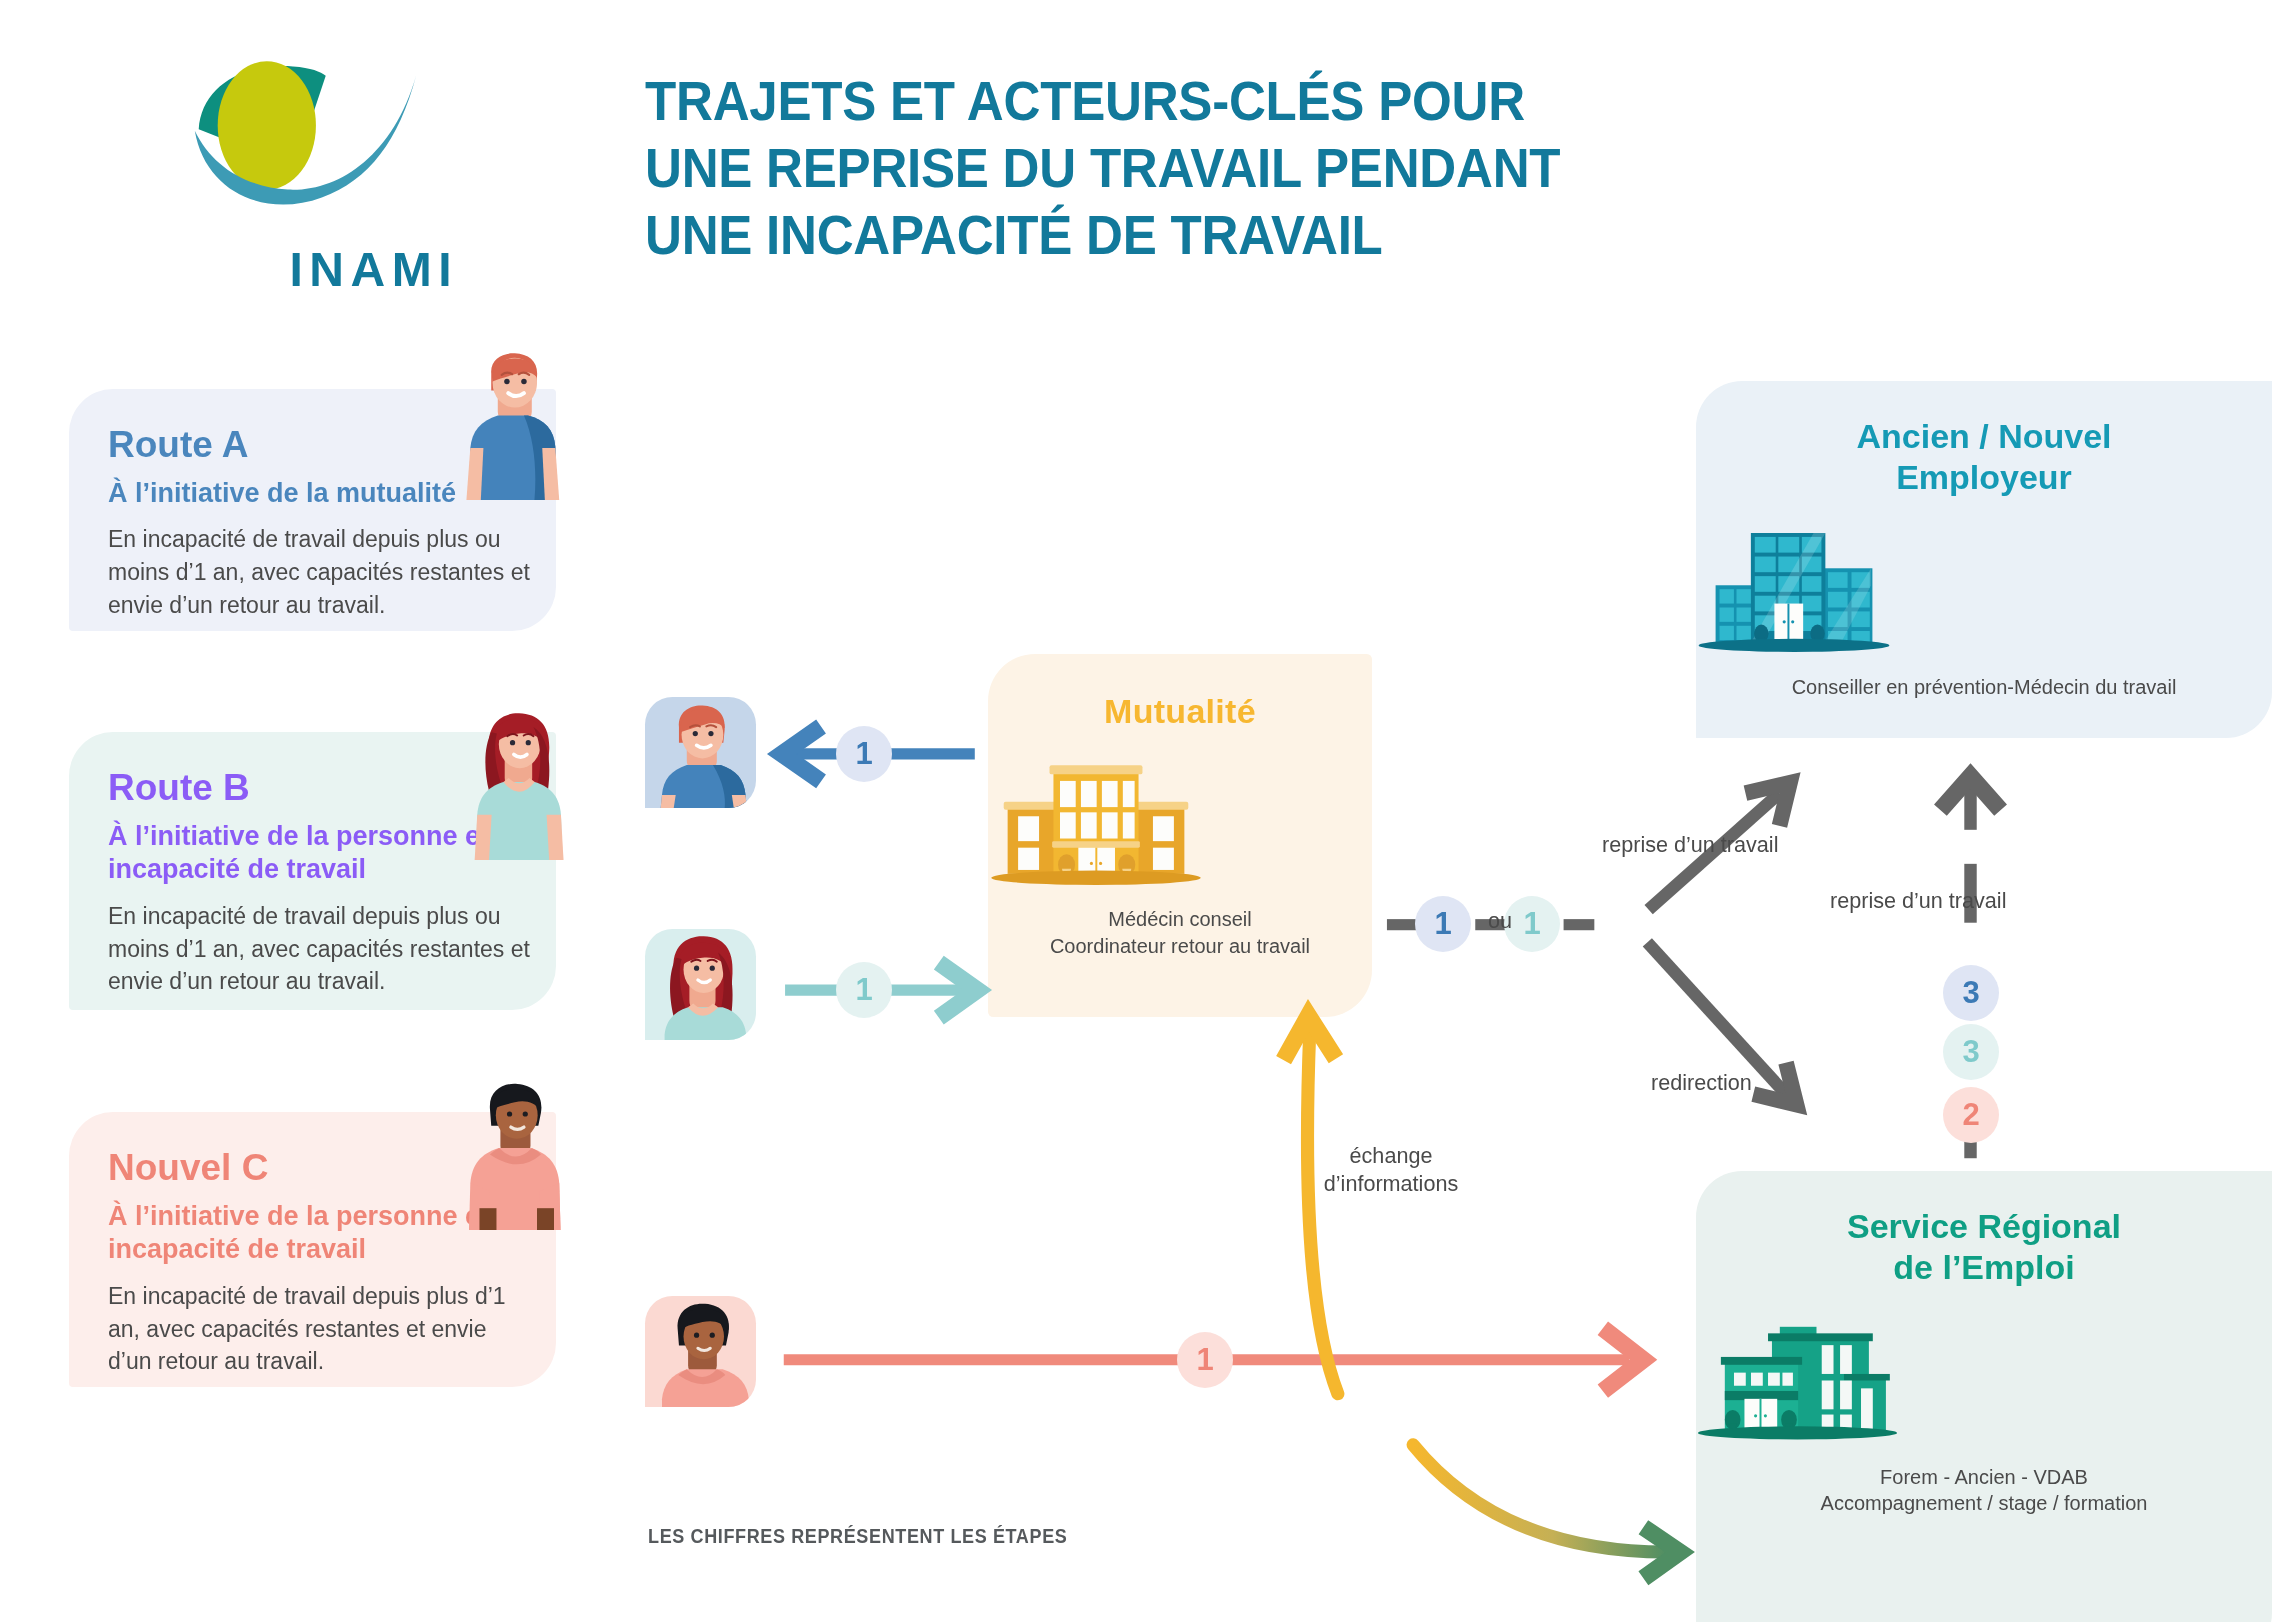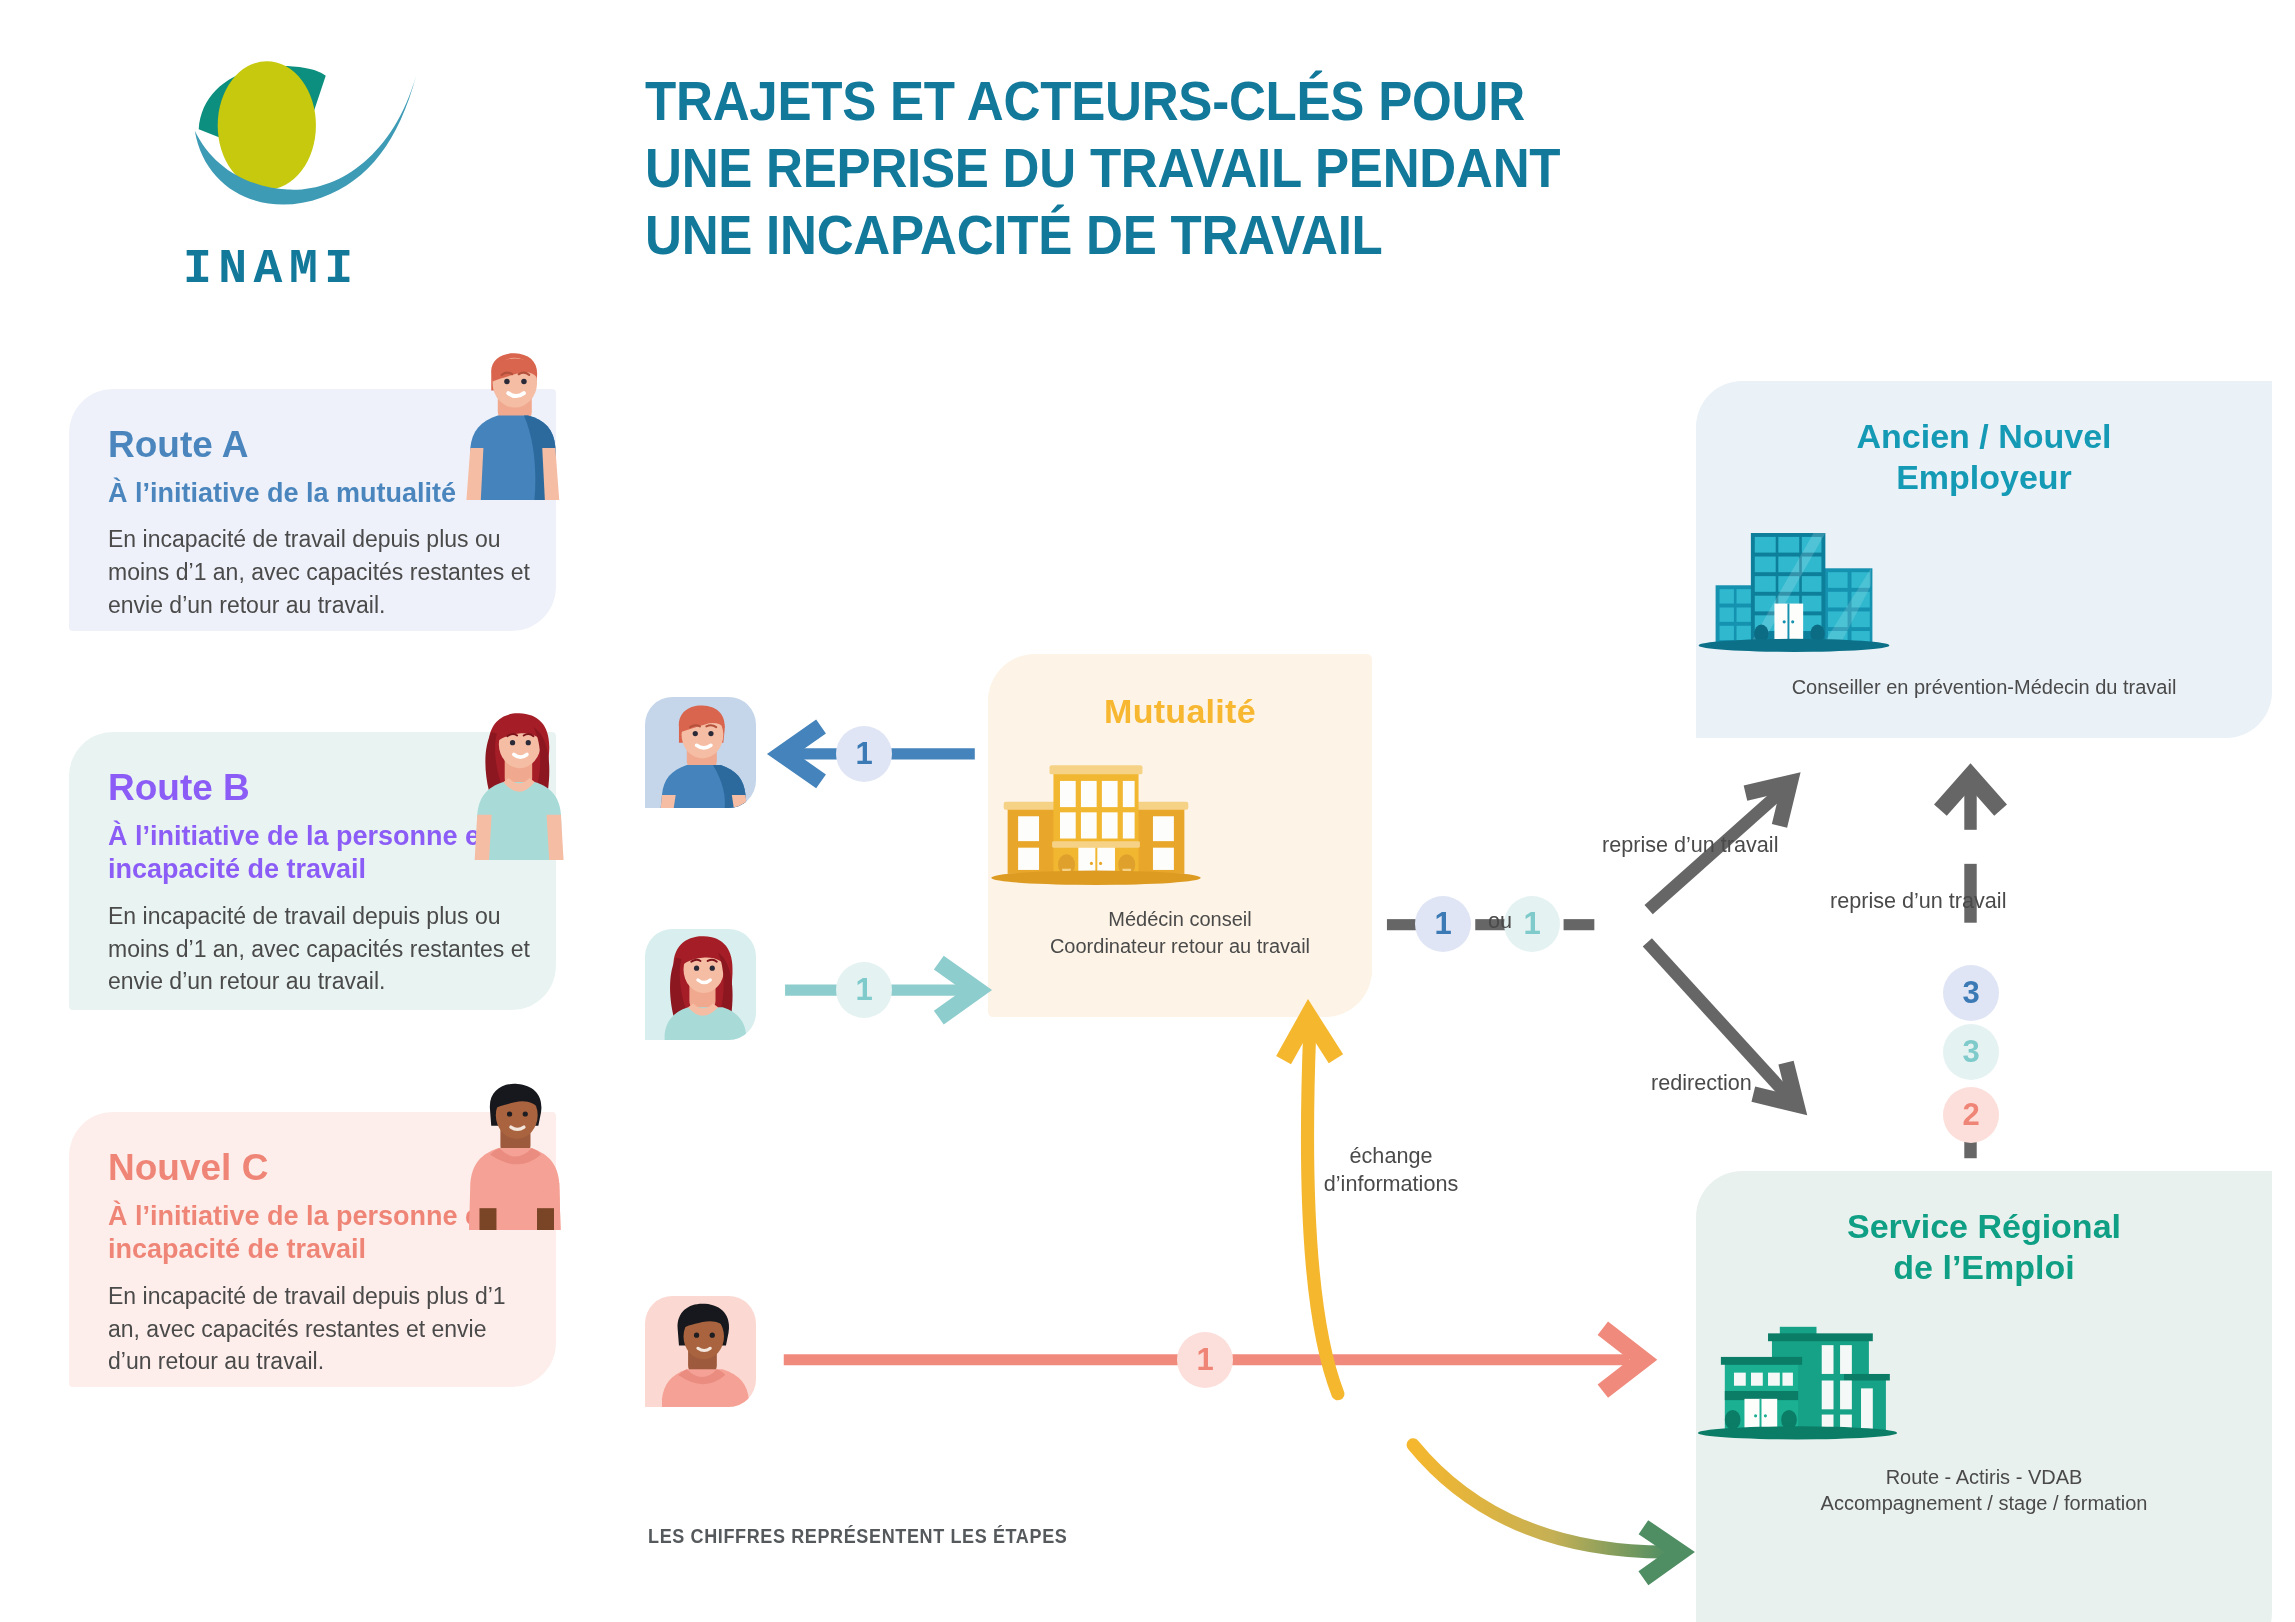--- a/index.html
+++ b/index.html
@@ -9,23 +9,23 @@
     width:2295px;height:1623px;position:relative;overflow:hidden;
     -webkit-font-smoothing:antialiased;
   }
   .stage{position:absolute;left:0;top:0;width:2295px;height:1623px;}
   .abs{position:absolute;}
 
   
   #logo{left:183px;top:52px;width:275px;height:236px;}
   #logo svg{display:block;}
   #logo-word{
-    position:absolute;left:0;top:190px;width:275px;text-align:left;
+    position:absolute;left:0;top:190px;width:275px;text-align:right;
     color:#12799b;font-size:48px;font-weight:700;letter-spacing:6.5px;
-    font-family:Liberation Mono, monospace;
+    font-family:Liberation Sans, sans-serif;
   }
 
   
   #title{
     left:645px;top:68px;width:1341px;
     color:#12799b;font-weight:700;font-size:55px;line-height:1.22;
     letter-spacing:-0.3px;
     transform:scaleX(.93);transform-origin:left top;
   }
   #title div{white-space:nowrap;}
@@ -390,21 +390,21 @@
       <rect x="97" y="128" width="3" height="48" fill="#1cb093"></rect>
       <circle cx="91" cy="154" r="2.4" fill="#1cb093"></circle>
         <circle cx="106" cy="154" r="2.4" fill="#1cb093"></circle>
       <ellipse cx="56" cy="160" rx="12" ry="15" fill="#0b7c66"></ellipse>
       <path d="M50 166 h12 l-3 11 h-6 Z" fill="#0b7c66"></path>
       <ellipse cx="142" cy="160" rx="12" ry="15" fill="#0b7c66"></ellipse>
       <path d="M136 166 h12 l-3 11 h-6 Z" fill="#0b7c66"></path>
       <ellipse cx="155" cy="180" rx="152" ry="10" fill="#0b7c66"></ellipse>
     </svg>
     <div class="cap">
-      <div>Route - Actiris - VDAB</div>
+      <div>Forem - Ancien - VDAB</div>
       <div>Accompagnement / stage / formation</div>
     </div>
   </div>
 
   <svg class="abs" id="wires" viewBox="0 0 3508 2480">
     <defs>
       <linearGradient id="gradYG" x1="0" y1="0" x2="1" y2="0">
         <stop offset="0%" stop-color="#f5b72e"></stop>
         <stop offset="55%" stop-color="#c5b055"></stop>
         <stop offset="100%" stop-color="#4f8e63"></stop>

